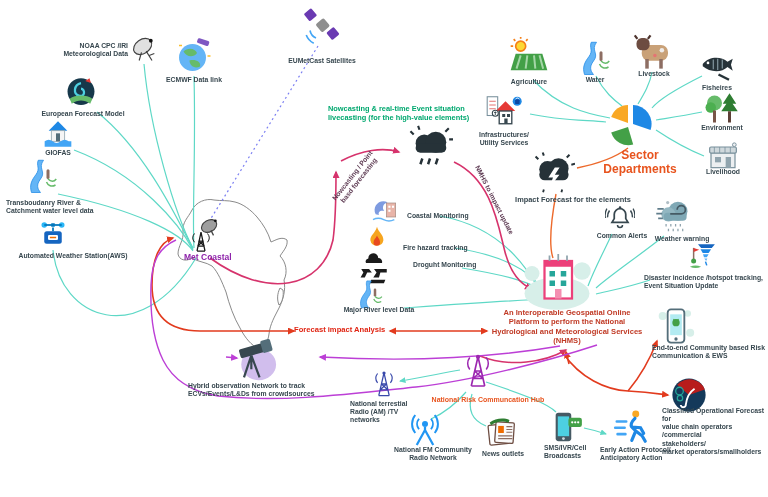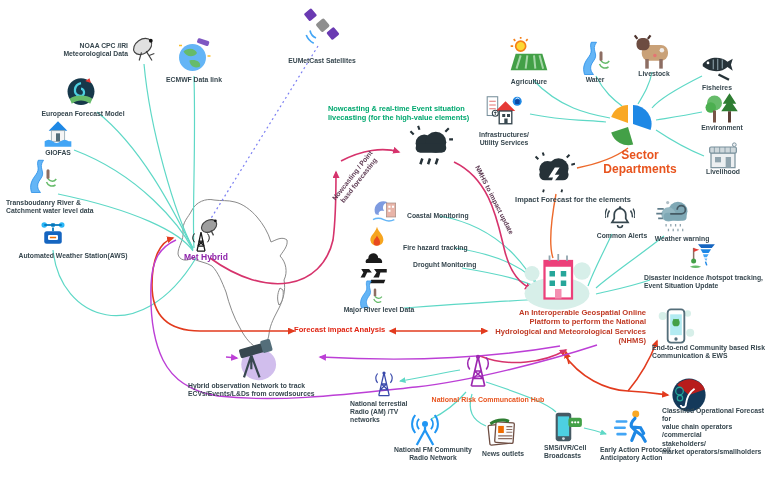--- a/index.html
+++ b/index.html
@@ -454,21 +454,21 @@
 
 <div class="lbl" style="left:50px;top:42px;width:78px;text-align:right">NOAA CPC /IRI
 Meteorological Data</div>
 <div class="lbl" style="left:156px;top:76px;width:76px;text-align:center">ECMWF Data link</div>
 <div class="lbl" style="left:278px;top:57px;width:88px;text-align:center">EUMetCast Satellites</div>
 <div class="lbl" style="left:36px;top:110px;width:94px;text-align:center">European Forecast Model</div>
 <div class="lbl" style="left:32px;top:149px;width:52px;text-align:center">GIOFAS</div>
 <div class="lbl" style="left:6px;top:199px;width:94px;text-align:left">Transboudanry River &amp;
 Catchment water level data</div>
 <div class="lbl" style="left:12px;top:252px;width:122px;text-align:center">Automated Weather Station(AWS)</div>
-<div class="lbl met" style="left:184px;top:252px;width:60px;text-align:left">Met Hybrid</div>
+<div class="lbl met" style="left:184px;top:252px;width:60px;text-align:left">Met Coastal</div>
 <div class="lbl green" style="left:328px;top:105px;width:176px;text-align:left">Nowcasting &amp; real-time Event situation
 livecasting  (for the high-value elements)</div>
 <div class="rot" style="left:306px;top:170px;width:100px;transform:rotate(-52deg)">Nowcasting / Point
 basd forecasting</div>
 <div class="rot" style="left:446px;top:196px;width:96px;transform:rotate(63deg)">NMHS to impact update</div>
 <div class="lbl" style="left:407px;top:212px;width:84px;text-align:left">Coastal Monitoring</div>
 <div class="lbl" style="left:403px;top:244px;width:84px;text-align:left">Fire hazard tracking</div>
 <div class="lbl" style="left:413px;top:261px;width:80px;text-align:left">Droguht Monitoring</div>
 <div class="lbl" style="left:338px;top:306px;width:82px;text-align:center">Major River level Data</div>
 <div class="lbl" style="left:500px;top:78px;width:58px;text-align:center">Agriculture</div>
@@ -478,21 +478,21 @@
 <div class="lbl" style="left:690px;top:124px;width:64px;text-align:center">Environment</div>
 <div class="lbl" style="left:696px;top:168px;width:54px;text-align:center">Livelihood</div>
 <div class="lbl" style="left:468px;top:131px;width:72px;text-align:center">Infrastructures/
 Utility Services</div>
 <div class="lbl orange" style="left:590px;top:148px;width:100px;text-align:center">Sector Departments</div>
 <div class="lbl" style="left:506px;top:196px;width:134px;text-align:center;font-size:7.4px">Impact Forecast for the elements</div>
 <div class="lbl" style="left:586px;top:232px;width:72px;text-align:center">Common Alerts</div>
 <div class="lbl" style="left:644px;top:235px;width:76px;text-align:center">Weather warning</div>
 <div class="lbl" style="left:644px;top:274px;width:122px;text-align:left">Disaster incidence /hotspot tracking,
 Event Situation Update</div>
-<div class="lbl plat" style="left:488px;top:308px;width:158px;text-align:right">An Interoperable Geospatial Online
+<div class="lbl plat" style="left:488px;top:308px;width:158px;text-align:center">An Interoperable Geospatial Online
 Platform to perform the National
 Hydrological and Meteorological Services
 (NHMS)</div>
 <div class="lbl" style="left:652px;top:344px;width:114px;text-align:left">End-to-end Community based Risk
 Communication &amp; EWS</div>
 <div class="lbl" style="left:662px;top:407px;width:104px;text-align:left">Classified Operational Forecast for
 value chain operators /commercial
 stakeholders/
 market operators/smallholders</div>
 <div class="lbl" style="left:600px;top:446px;width:78px;text-align:left">Early Action Protocol/

